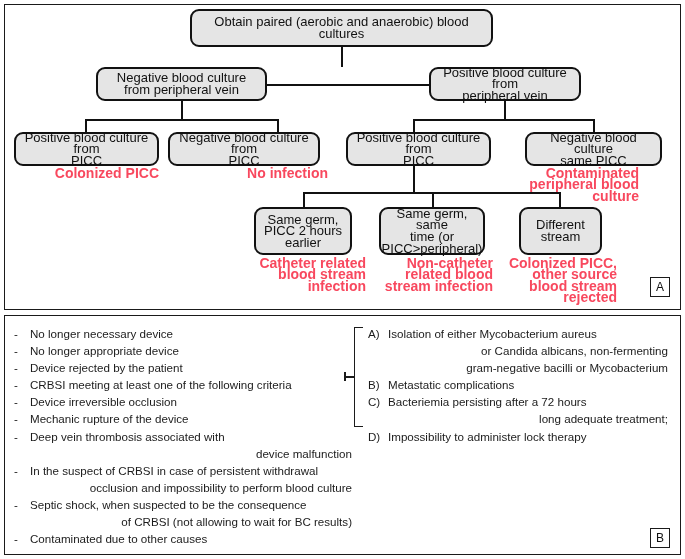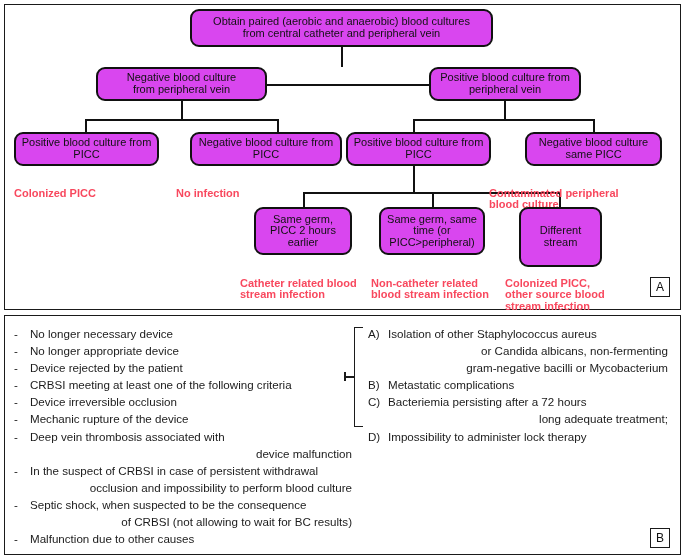--- a/index.html
+++ b/index.html
@@ -32,42 +32,41 @@
     text-align: center;
     color: #111;
     background: #fff;
   }
 
   
   .node {
     position: absolute;
     border: 2px solid #111;
     border-radius: 9px;
-    background: #d946ef;
+    background: #e5e5e5;
     display: flex;
     align-items: center;
     justify-content: center;
     text-align: center;
-    font-size: 11px;
+    font-size: 13px;
     line-height: 11.6px;
     color: #111;
     padding: 2px 4px;
     z-index: 3;
   }
   .node span { display: block; }
 
   .redlabel {
     position: absolute;
     color: #f8485e;
-    font-size: 11px;
+    font-size: 14px;
     line-height: 11.4px;
     font-weight: bold;
-    text-align: left;
+    text-align: right;
     z-index: 3;
-    margin-top: 20px;
   }
 
   
   .ln {
     position: absolute;
     background: #111;
     z-index: 1;
   }
   .ln.v { width: 2px; }
   .ln.h { height: 2px; }
@@ -148,21 +147,20 @@
 
 <div class="ln v" style="left:413px; top:158px; height:34px;"></div>
 <div class="ln h" style="left:303px; top:192px; width:258px;"></div>
 <div class="ln v" style="left:303px; top:192px; height:15px;"></div>
 <div class="ln v" style="left:432px; top:192px; height:15px;"></div>
 <div class="ln v" style="left:559px; top:192px; height:15px;"></div>
 
 <div class="node" style="left:190px; top:9px; width:303px; height:38px;">
   <div>
     <span>Obtain paired (aerobic and anaerobic) blood cultures</span>
-    <span>from central catheter and peripheral vein</span>
   </div>
 </div>
 
 <div class="node" style="left:96px; top:67px; width:171px; height:34px;">
   <div>
     <span>Negative blood culture</span>
     <span>from peripheral vein</span>
   </div>
 </div>
 <div class="node" style="left:429px; top:67px; width:152px; height:34px;">
@@ -171,21 +169,21 @@
     <span>peripheral vein</span>
   </div>
 </div>
 
 <div class="node" style="left:14px; top:132px; width:145px; height:34px;">
   <div>
     <span>Positive blood culture from</span>
     <span>PICC</span>
   </div>
 </div>
-<div class="node" style="left:190px; top:132px; width:152px; height:34px;">
+<div class="node" style="left:168px; top:132px; width:152px; height:34px;">
   <div>
     <span>Negative blood culture from</span>
     <span>PICC</span>
   </div>
 </div>
 <div class="node" style="left:346px; top:132px; width:145px; height:34px;">
   <div>
     <span>Positive blood culture from</span>
     <span>PICC</span>
   </div>
@@ -215,39 +213,39 @@
     <span>earlier</span>
   </div>
 </div>
 <div class="node" style="left:379px; top:207px; width:106px; height:48px;">
   <div>
     <span>Same germ, same</span>
     <span>time (or</span>
     <span>PICC&gt;peripheral)</span>
   </div>
 </div>
-<div class="node" style="left:519px; top:207px; width:83px; height:60px;">
+<div class="node" style="left:519px; top:207px; width:83px; height:48px;">
   <div>
     <span>Different</span>
     <span>stream</span>
   </div>
 </div>
 
 <div class="redlabel" style="left:240px; top:258px; width:126px;">
   <span>Catheter related blood</span>
   <span>stream infection</span>
 </div>
 <div class="redlabel" style="left:371px; top:258px; width:122px;">
   <span>Non-catheter related</span>
   <span>blood stream infection</span>
 </div>
 <div class="redlabel" style="left:505px; top:258px; width:112px;">
   <span>Colonized PICC, other</span>
   <span>source blood stream</span>
-  <span>infection</span>
+  <span>rejected</span>
 </div>
 
 <div class="panel-tag" style="left:650px; top:277px;">A</div>
 
 <div class="panel" id="panel-b"></div>
 
 <div class="list-left" id="list-left">
     <div class="li">
       <span class="mark">-</span>
       <span class="txt">No longer necessary device</span>
@@ -288,32 +286,32 @@
     </div>
     <div class="li">
       <span class="mark">-</span>
       <span class="txt">Septic shock, when suspected to be the consequence</span>
     </div>
     <div class="li cont">
       <span class="txt">of CRBSI (not allowing to wait for BC results)</span>
     </div>
     <div class="li">
       <span class="mark">-</span>
-      <span class="txt">Malfunction due to other causes</span>
+      <span class="txt">Contaminated due to other causes</span>
     </div>
   </div>
 
 <div id="criteria-bracket"></div>
 <div id="criteria-stub"></div>
 <div id="criteria-stub-tick"></div>
 
 <div class="list-right" id="list-right">
     <div class="li">
       <span class="mark">A)</span>
-      <span class="txt">Isolation of other Staphylococcus aureus</span>
+      <span class="txt">Isolation of either Mycobacterium aureus</span>
     </div>
     <div class="li cont">
       <span class="txt">or Candida albicans, non-fermenting</span>
     </div>
     <div class="li cont">
       <span class="txt">gram-negative bacilli or Mycobacterium</span>
     </div>
     <div class="li">
       <span class="mark">B)</span>
       <span class="txt">Metastatic complications</span>

